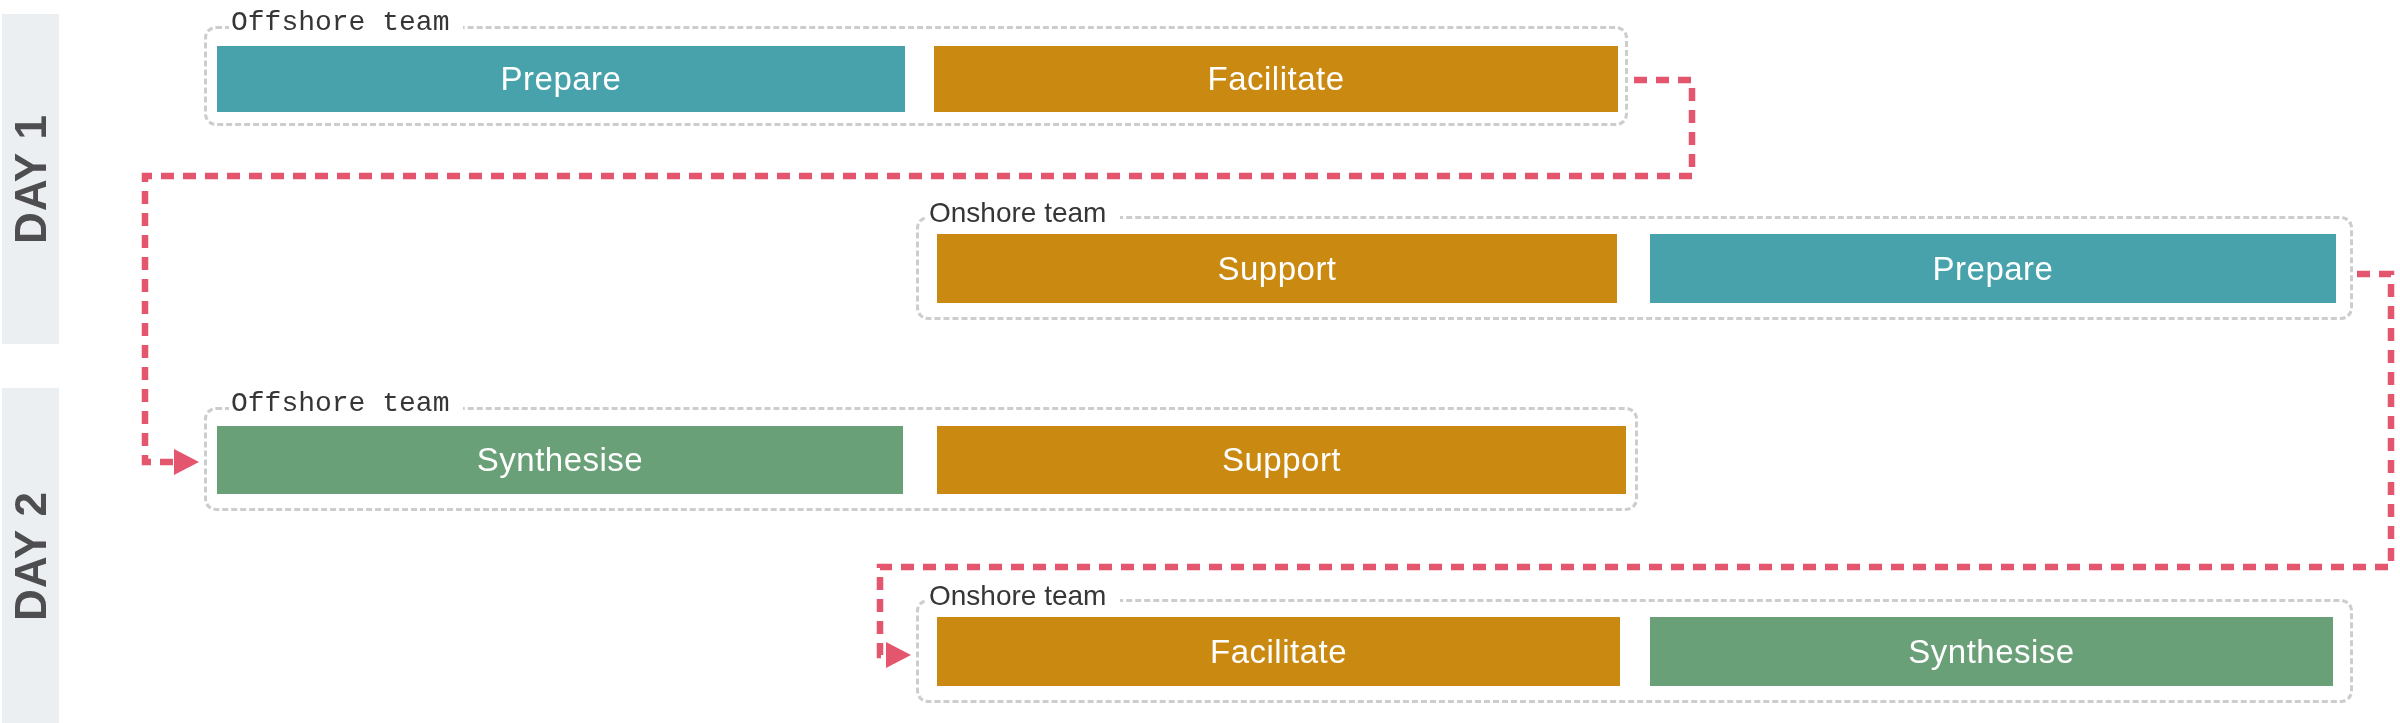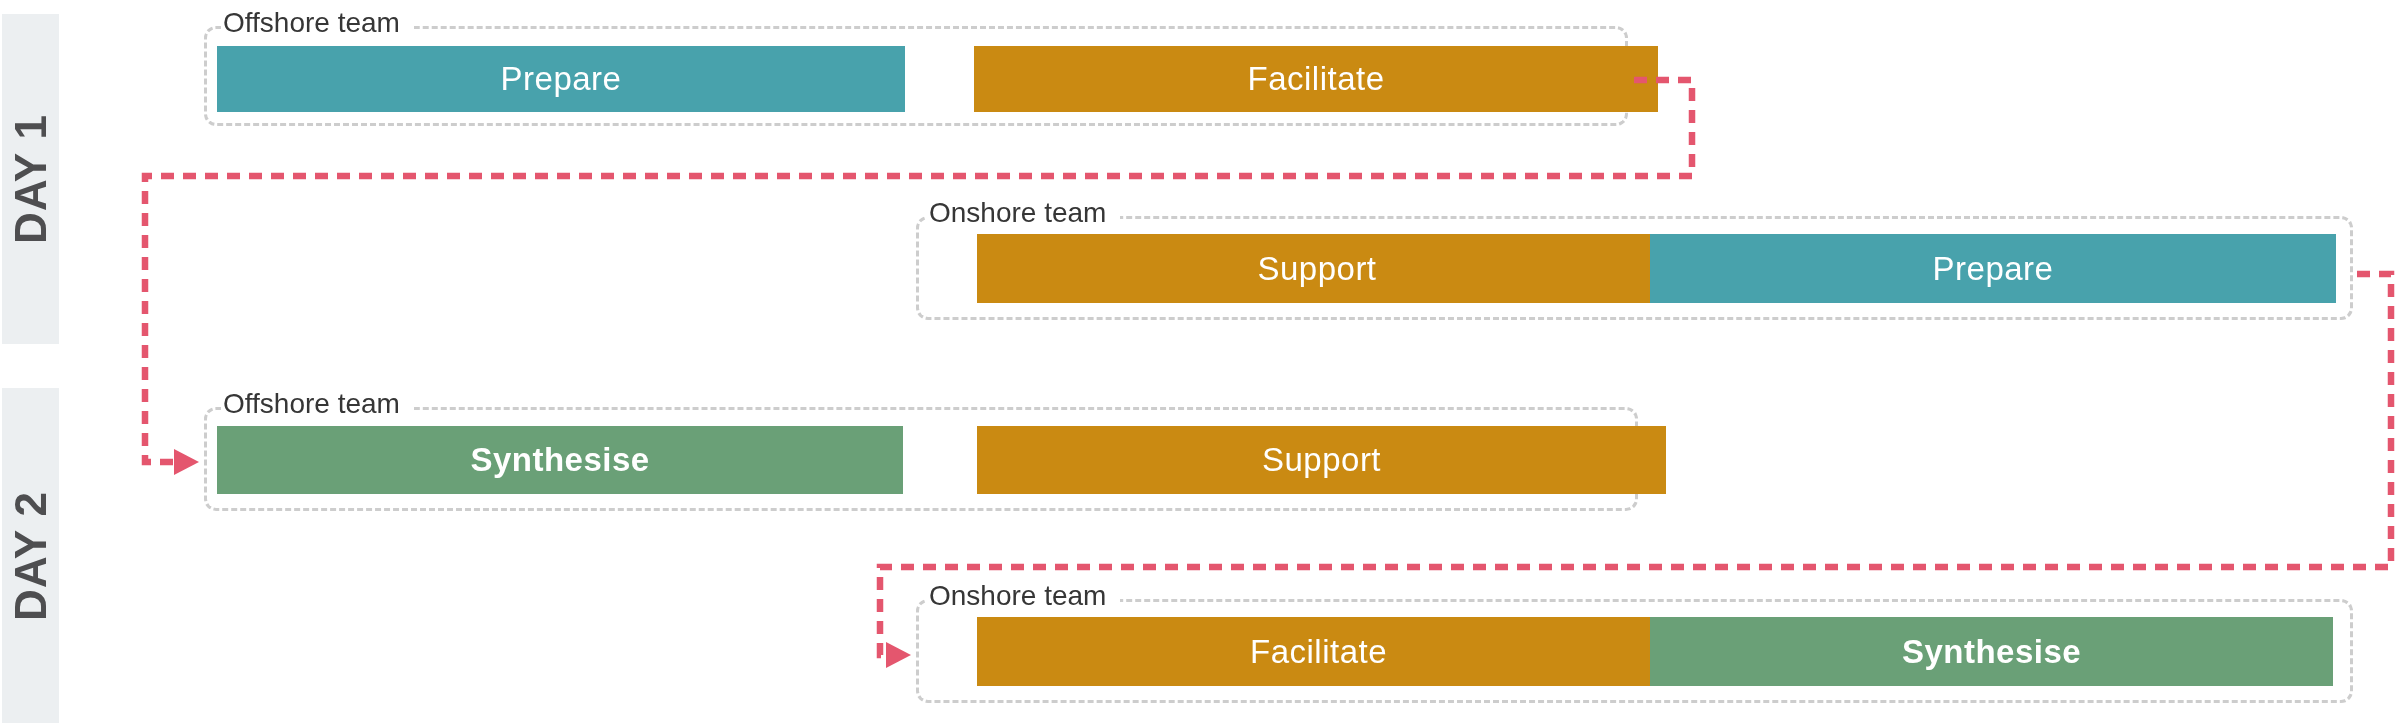--- a/index.html
+++ b/index.html
@@ -43,31 +43,31 @@
 
   .team-label {
     position: absolute;
     top: -21px; height: 30px; line-height: 30px;
     background: #ffffff;
     padding: 0 14px 0 2px;
     font-size: 28px;
     color: var(--team-text);
     white-space: nowrap;
   }
-  .g1 .team-label, .g3 .team-label { left: 14px; }
+  .g1 .team-label, .g3 .team-label { left: 22px; font-family: Liberation Mono, monospace; }
   .g2 .team-label, .g4 .team-label { left: 8px; }
 
   
   .task {
     position: absolute;
     display: flex; align-items: center; justify-content: center;
   }
   .task[data-color="teal"]   { background: var(--teal); }
-  .task[data-color="orange"] { background: var(--orange); margin-left: 40px; }
-  .task[data-color="green"]  { background: var(--green); font-weight: bold; }
+  .task[data-color="orange"] { background: var(--orange); }
+  .task[data-color="green"]  { background: var(--green); }
   .task-label {
     color: var(--bar-text);
     font-size: 33px;
     letter-spacing: 0.5px;
     white-space: nowrap;
   }
   .g1 .task { top: 17px; height: 66px; }
   .g2 .task, .g4 .task { top: 15px; height: 69px; }
   .g3 .task { top: 16px; height: 68px; }
   .g1 .t0 { left: 10px;  width: 688px; }

